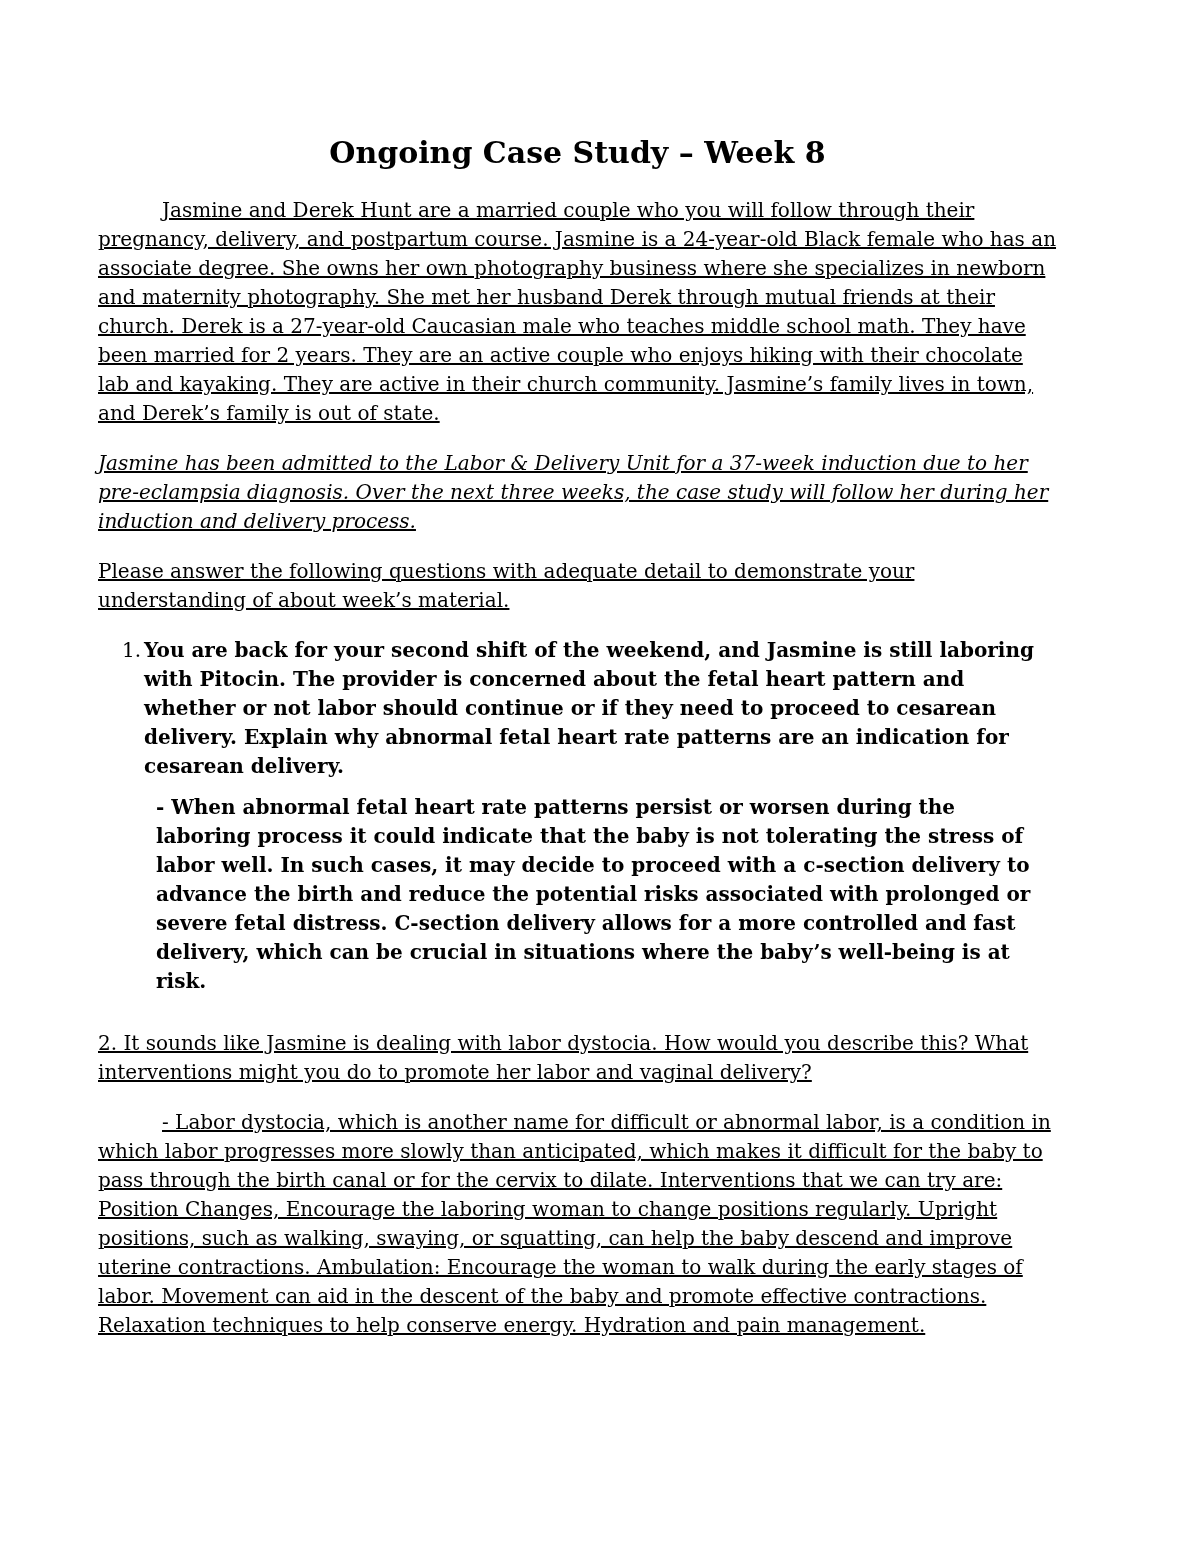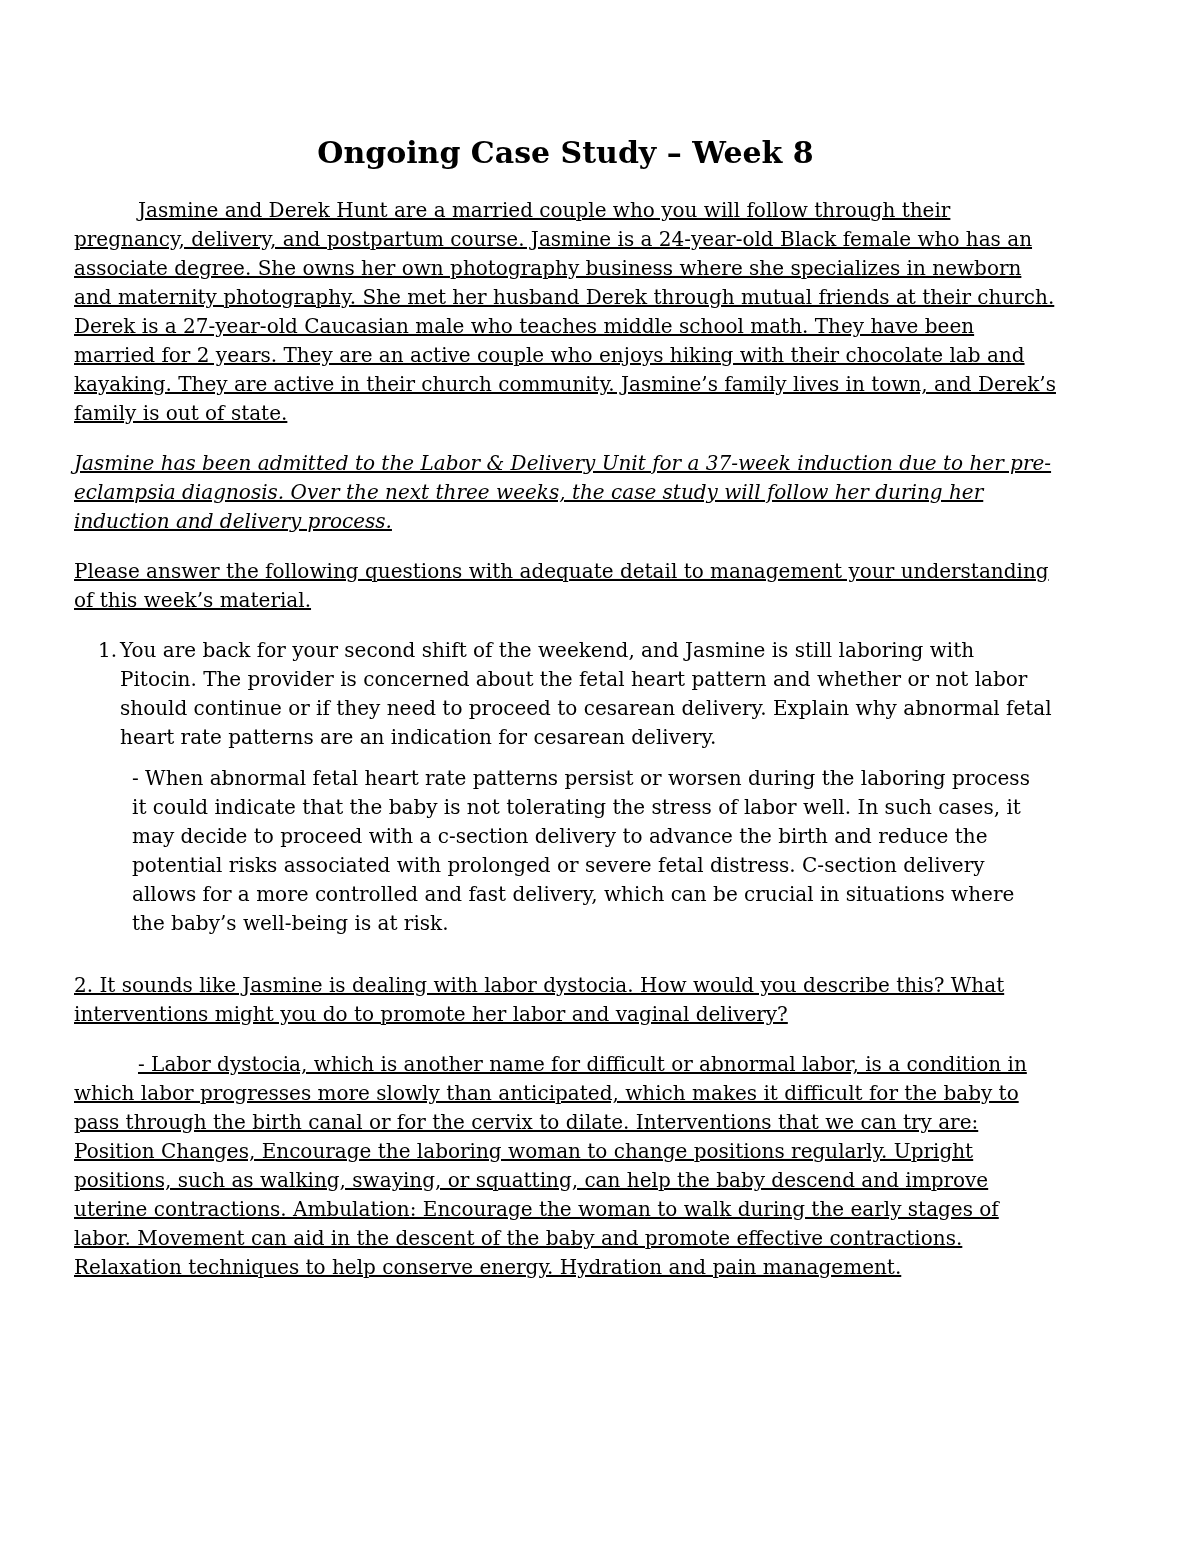--- a/index.html
+++ b/index.html
@@ -3,21 +3,21 @@
 <meta charset="utf-8">
 <style>
   * { box-sizing: border-box; }
   html, body { margin: 0; padding: 0; background: #ffffff; }
   .page {
     position: relative;
     width: 1200px;
     height: 1553px;
     margin: 0 auto;
     background: #ffffff;
-    padding: 136px 143px 40px 74px;
+    padding: 136px 143px 40px 98px;
     font-family: "DejaVu Serif", "Liberation Serif", serif;
     font-size: 20px;
     line-height: 29px;
     color: #000000;
     text-align: left;
   }
   .doc-title {
     font-size: 30px;
     line-height: 34px;
     font-weight: bold;
@@ -26,36 +26,36 @@
   }
   .para { margin: 0 0 21px 0; text-decoration: underline; }
   .first-indent { text-indent: 64px; }
   .italic-note { font-style: italic; margin-top: 17px; }
   .qitem {
     display: flex;
     margin: 0 0 21px 0;
     padding-left: 24px;
   }
   .q-marker { flex: 0 0 22px; }
-  .q-body { flex: 1; }
+  .q-body { flex: 1; font-weight: bold; }
   .q-body .answer { margin: 12px; }
 </style>
 </head>
 <body>
 
 <div class="page">
 
   <h1 class="doc-title">Ongoing Case Study – Week 8</h1>
 
   <p class="para first-indent">Jasmine and Derek Hunt are a married couple who you will follow through their pregnancy, delivery, and postpartum course. Jasmine is a 24-year-old Black female who has an associate degree. She owns her own photography business where she specializes in newborn and maternity photography. She met her husband Derek through mutual friends at their church. Derek is a 27-year-old Caucasian male who teaches middle school math. They have been married for 2 years. They are an active couple who enjoys hiking with their chocolate lab and kayaking. They are active in their church community. Jasmine’s family lives in town, and Derek’s family is out of state.</p>
 
 
   <p class="para italic-note">Jasmine has been admitted to the Labor &amp; Delivery Unit for a 37-week induction due to her pre-eclampsia diagnosis. Over the next three weeks, the case study will follow her during her induction and delivery process.</p>
 
-  <p class="para">Please answer the following questions with adequate detail to management your understanding of this week’s material.</p>
+  <p class="para">Please answer the following questions with adequate detail to demonstrate your understanding of about week’s material.</p>
 
   <div class="qitem">
     <div class="q-marker">1.</div>
     <div class="q-body">
       <div>You are back for your second shift of the weekend, and Jasmine is still laboring with Pitocin. The provider is concerned about the fetal heart pattern and whether or not labor should continue or if they need to proceed to cesarean delivery. Explain why abnormal fetal heart rate patterns are an indication for cesarean delivery.</div>
       <div class="answer">- When abnormal fetal heart rate patterns persist or worsen during the laboring process it could indicate that the baby is not tolerating the stress of labor well. In such cases, it may decide to proceed with a c-section delivery to advance the birth and reduce the potential risks associated with prolonged or severe fetal distress. C-section delivery allows for a more controlled and fast delivery, which can be crucial in situations where the baby’s well-being is at risk.</div>
     </div>
   </div>
 
   <p class="para">2. It sounds like Jasmine is dealing with labor dystocia. How would you describe this? What interventions might you do to promote her labor and vaginal delivery?</p>

